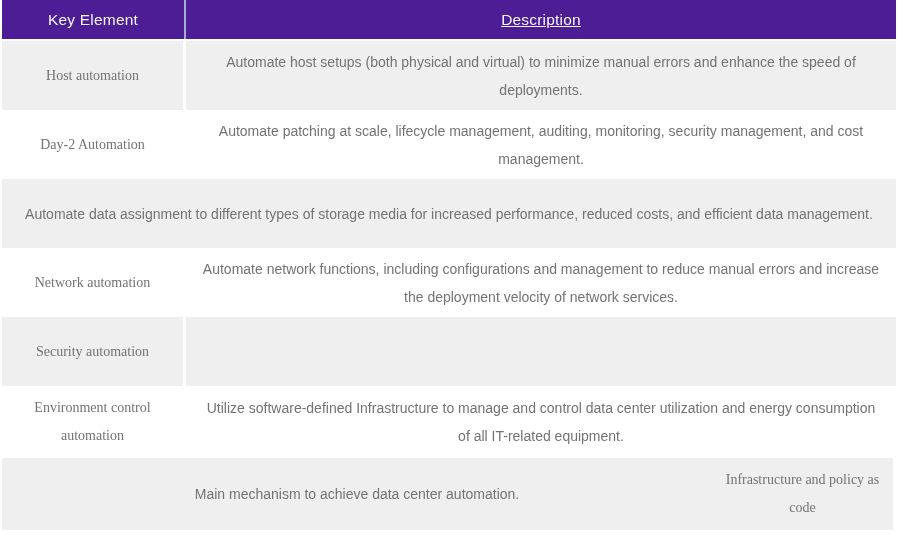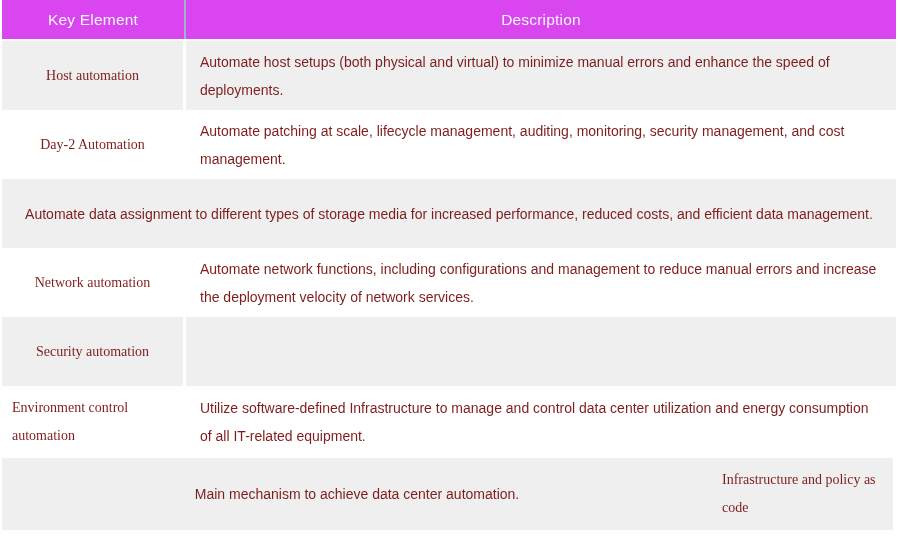--- a/index.html
+++ b/index.html
@@ -11,49 +11,50 @@
     overflow: hidden;
   }
   .table-wrap {
     width: 894px;
     margin-left: 2px;
   }
   
   .thead {
     display: flex;
     height: 41px;
-    background: #d946ef;
+    background: #4c1d95;
     border-bottom: 2px solid #ffffff;
   }
   .th {
     display: flex;
     align-items: center;
     justify-content: center;
     color: #F4F6F9;
     font-size: 15.5px;
     font-weight: 400;
     letter-spacing: 0.2px;
   }
   .th.key {
     width: 184px;
     border-right: 2px solid #9FB3CD;
   }
-  .th.desc { flex: 1; }
+  .th.desc { flex: 1; text-decoration: underline; }
   
   .tr {
     display: flex;
     min-height: 69px;
     background: #ffffff;
   }
   .tr.alt { background: #EFEFEF; }
   .td {
     display: flex;
     align-items: center;
     justify-content: center;
-    color: #7f1d1d;
+    text-align: center;
+    color: #737373;
     font-size: 14px;
     line-height: 28px;
   }
   .td.key {
     width: 184px;
     border-right: 3px solid #ffffff;
     padding: 8px 10px;
     font-family: Liberation Serif, serif;
   }
   .td.desc {

